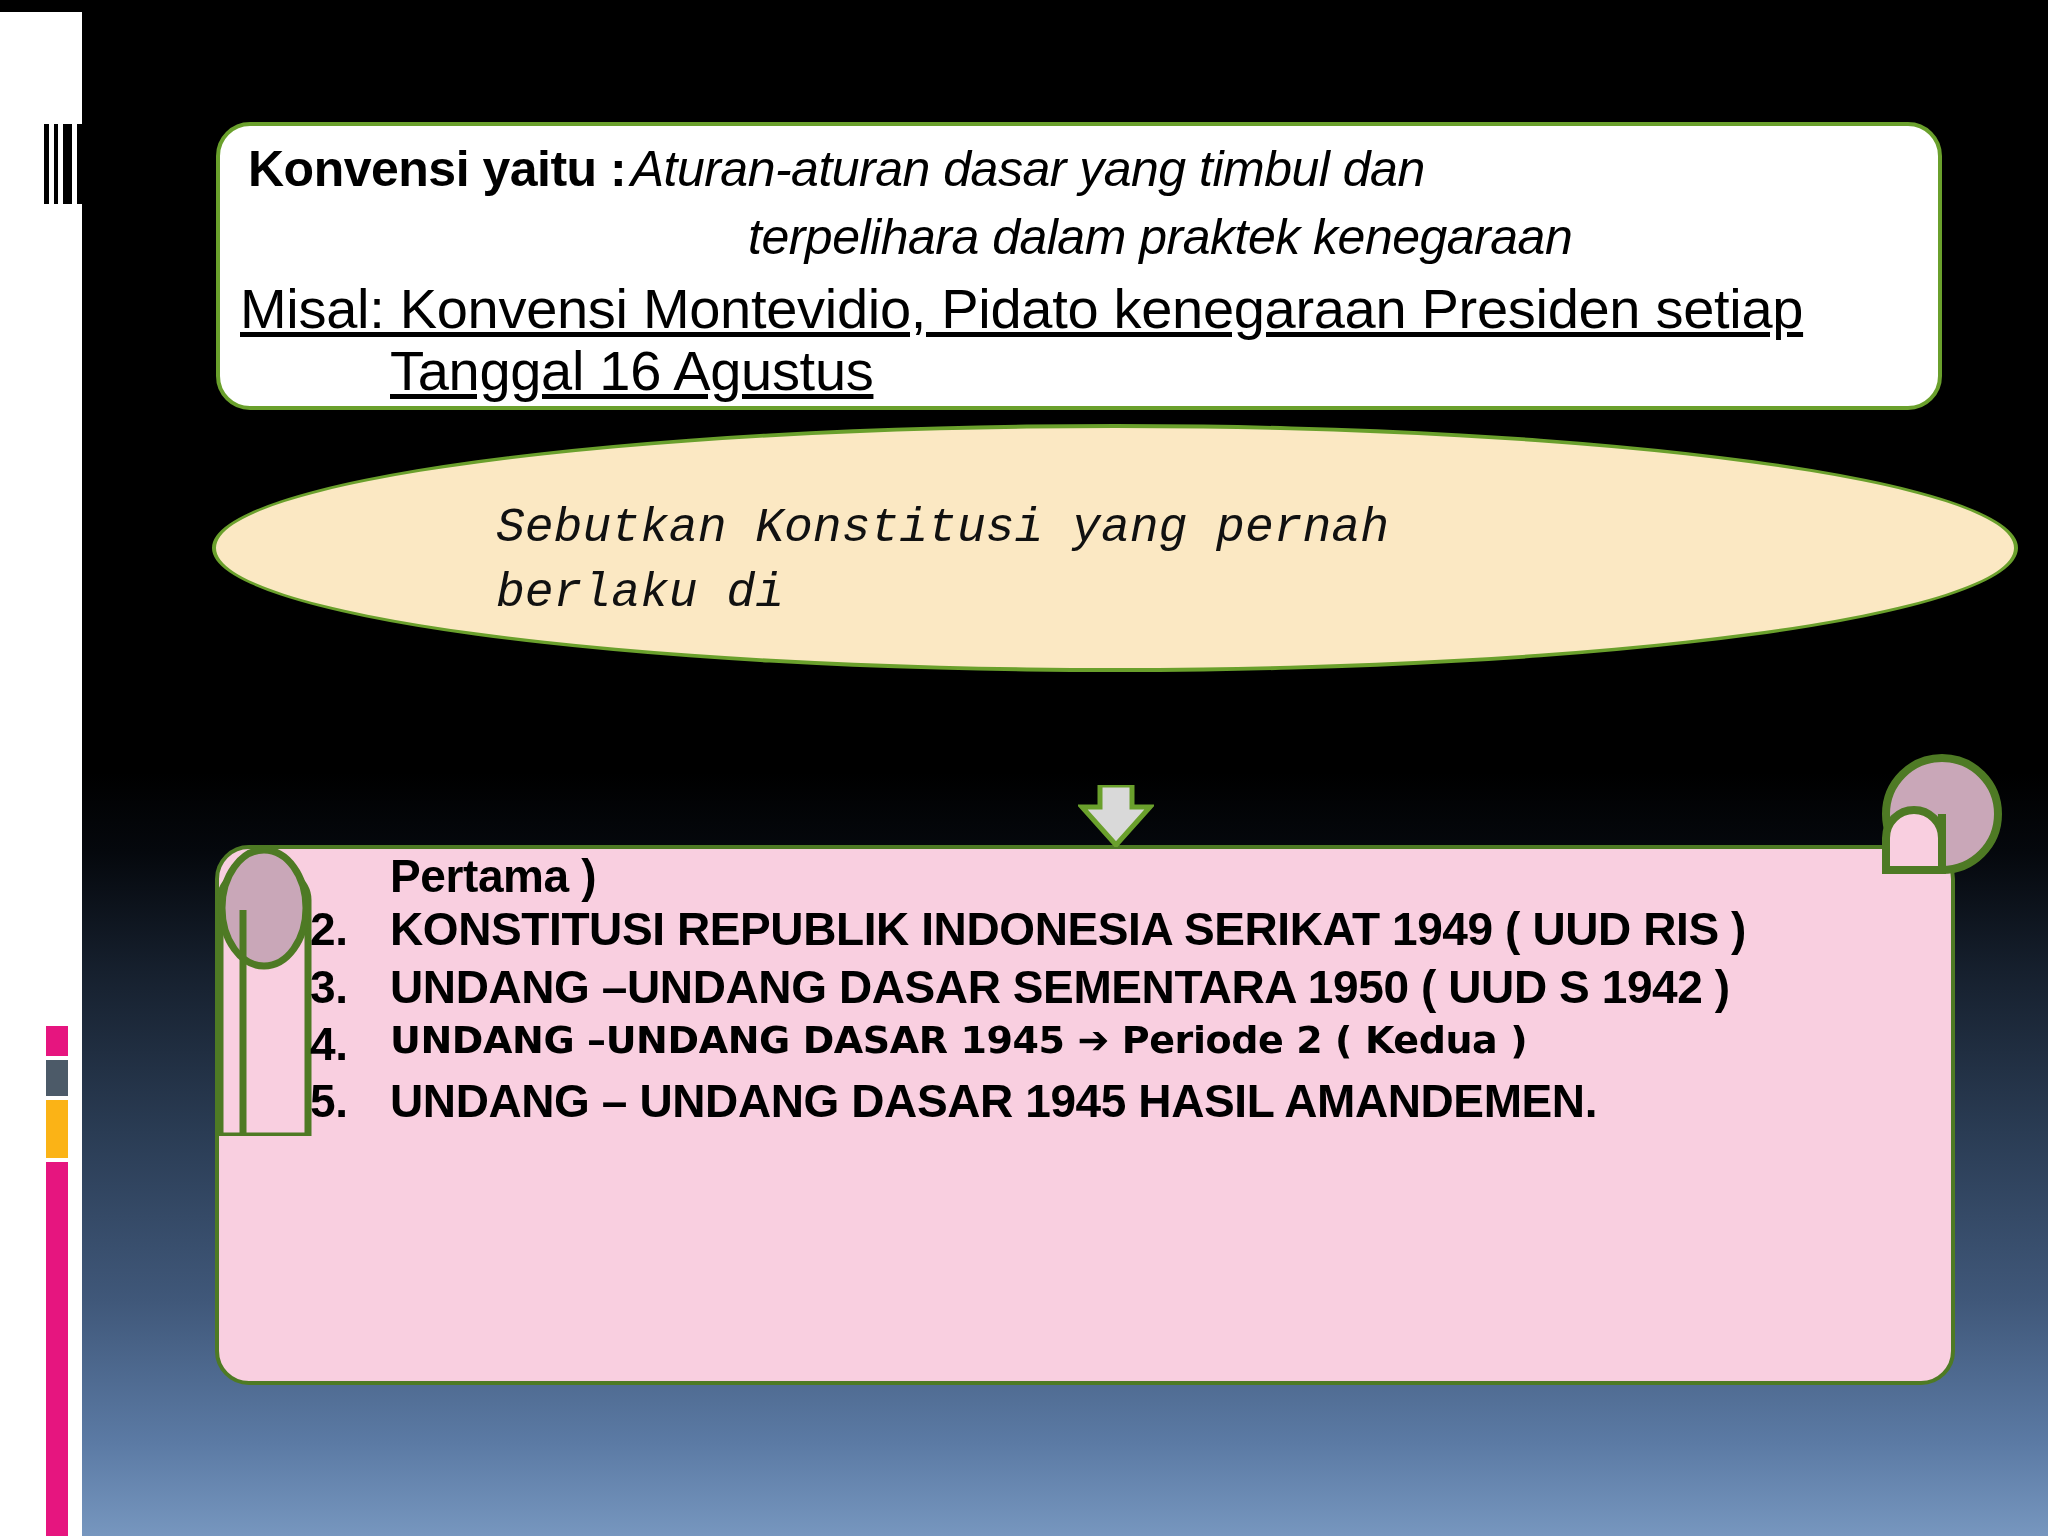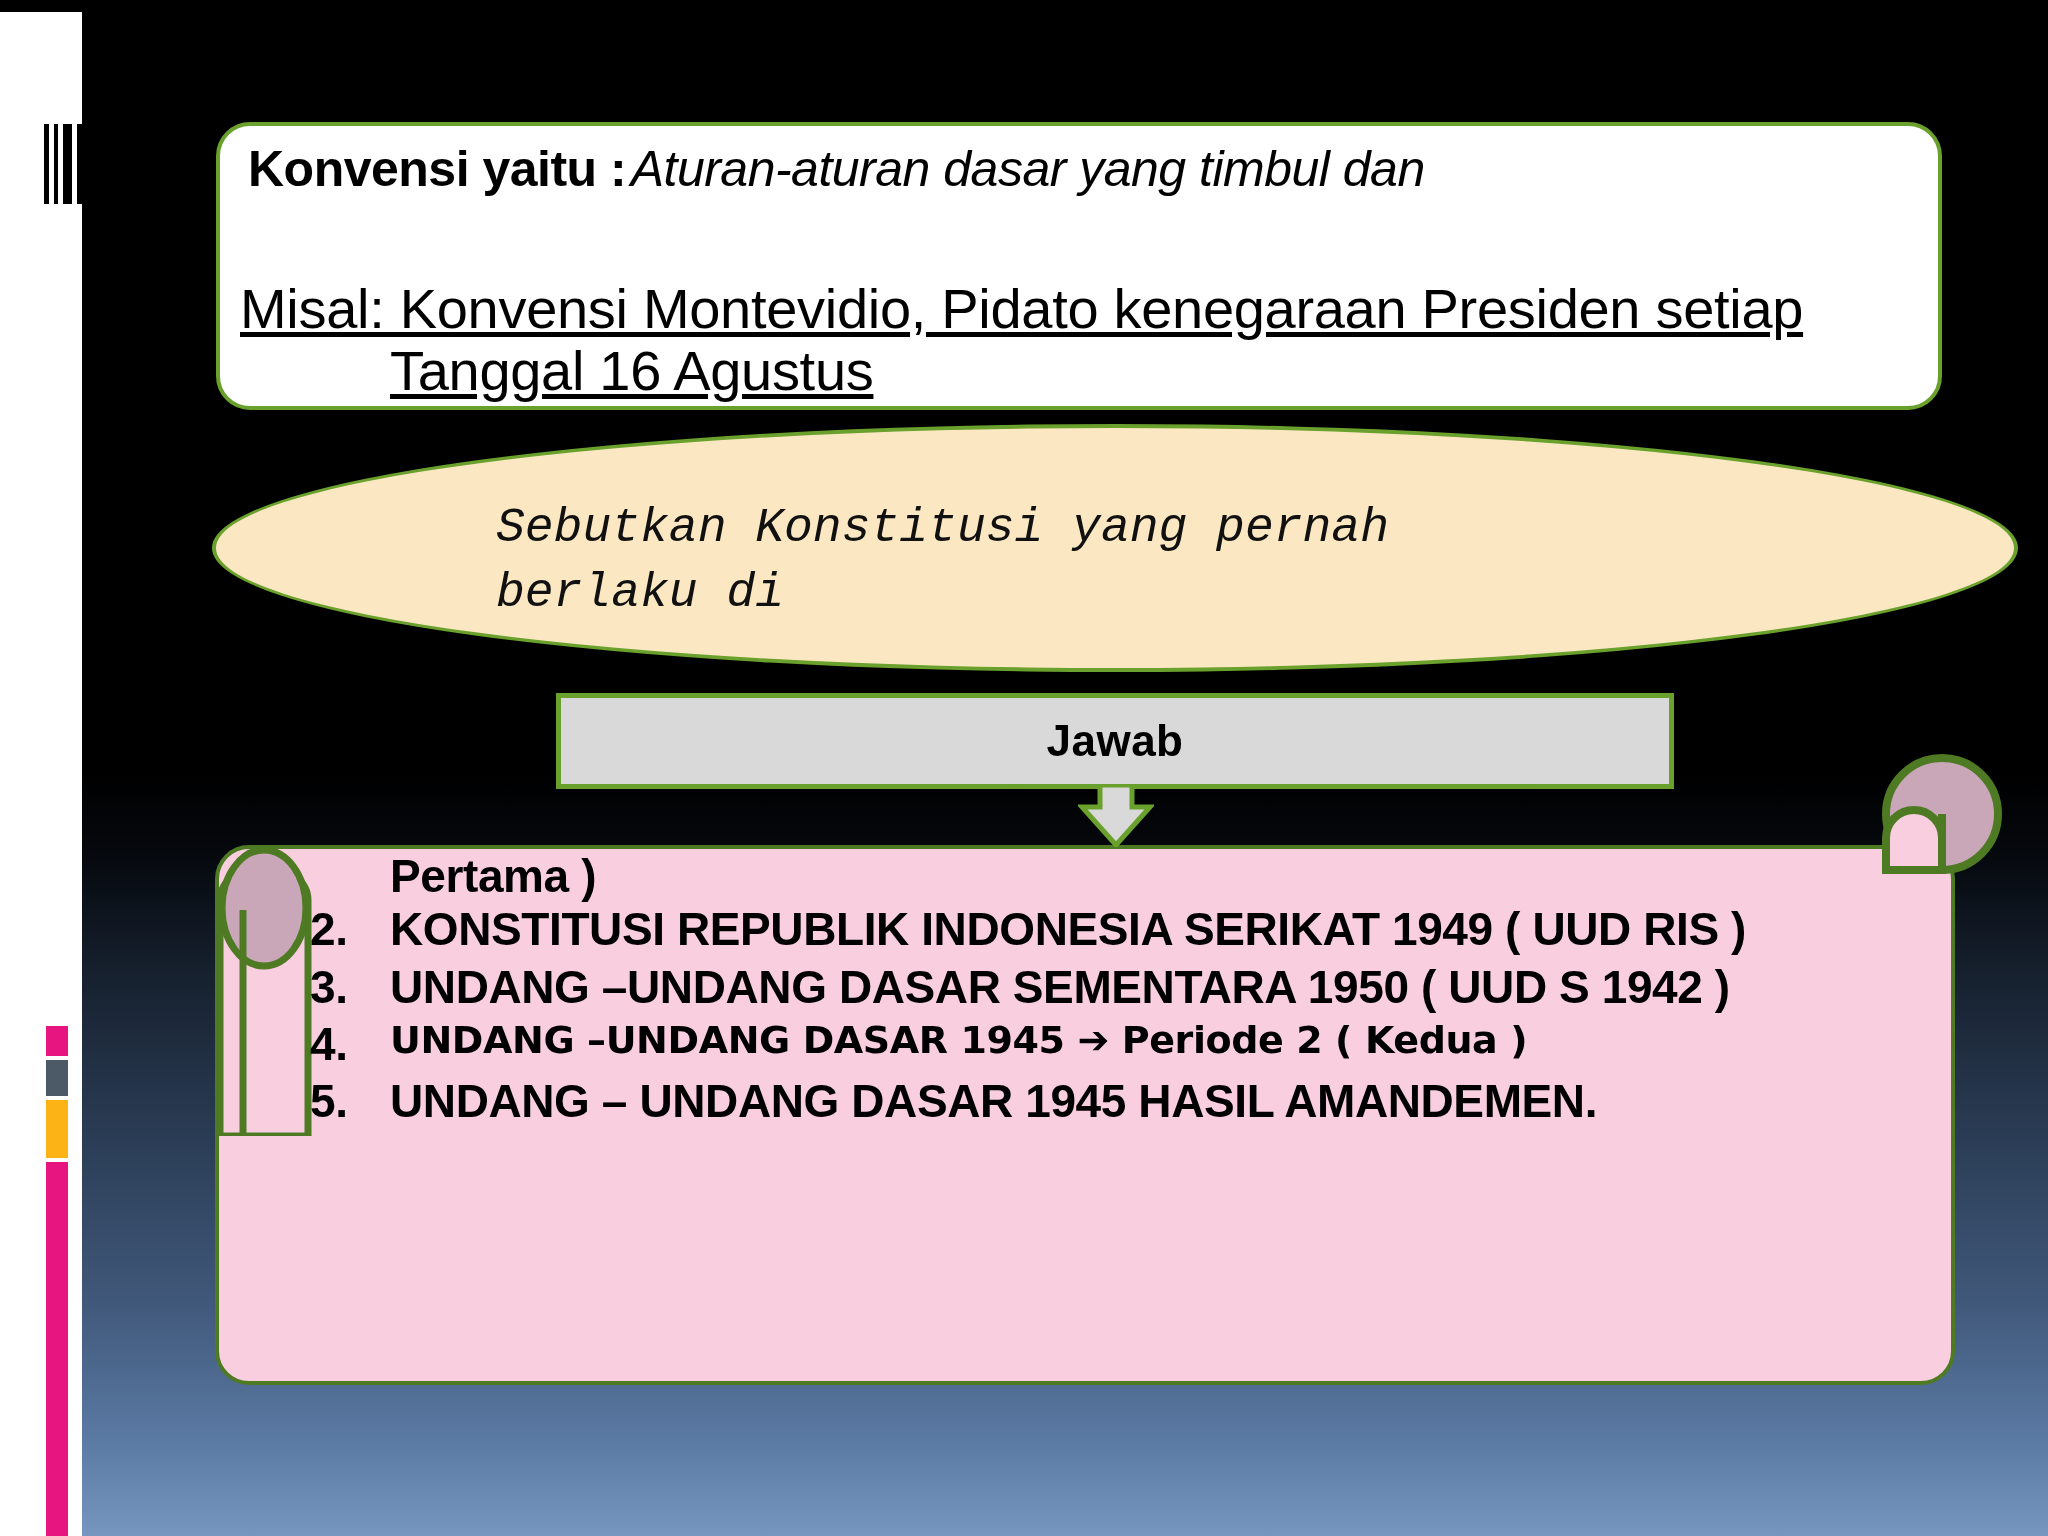--- a/index.html
+++ b/index.html
@@ -125,37 +125,37 @@
   <div class="swatch" style="left:46px; top:1014px; width:22px; height:30px; background:#e6157f;"></div>
   <div class="swatch" style="left:46px; top:1048px; width:22px; height:36px; background:#4c5a68;"></div>
   <div class="swatch" style="left:46px; top:1088px; width:22px; height:58px; background:#fbb316;"></div>
   <div class="swatch" style="left:46px; top:1150px; width:22px; height:386px; background:#e6157f;"></div>
 
   <div class="topbox">
     <div class="l1">
       <span class="t-bold">Konvensi yaitu :</span>
       <span class="t-italic">Aturan-aturan dasar yang timbul dan</span>
     </div>
+    <div class="l2">
+      <span class="indent2"></span><span class="t-italic">terpelihara dalam praktek  kenegaraan</span>
+    </div>
     <div class="l3">
       <span class="t-plain u">Misal: Konvensi Montevidio, Pidato kenegaraan Presiden setiap</span>
     </div>
     <div class="l4">
       <span class="indent"></span><span class="t-plain u">Tanggal 16 Agustus</span>
     </div>
   </div>
 
   <div class="ellipse">
     <div class="etxt">
       <div>Sebutkan Konstitusi yang pernah berlaku di</div>
     </div>
   </div>
 
-  <div class="jawab">
-    <span>Jawab</span>
-  </div>
   <svg class="arrowdown" viewBox="0 0 76 62">
     <polygon points="22,0 54,0 54,22 72,22 38,60 4,22 22,22" fill="#d9d9d9" stroke="#6aa02c" stroke-width="5"></polygon>
   </svg>
 
   <div class="pinkbox"></div>
 
   <svg class="curl" style="left:1880px; top:740px; width:140px; height:150px;" viewBox="0 0 140 150">
     <circle cx="62" cy="62" r="56" fill="#c9a7b8" stroke="#4e7a24" stroke-width="8"></circle>
     <path d="M62,62 L62,118 L6,118 L6,86 A28,28 0 0,1 62,86 Z" fill="#f9cfe0" stroke="#4e7a24" stroke-width="8"></path>
   </svg>

